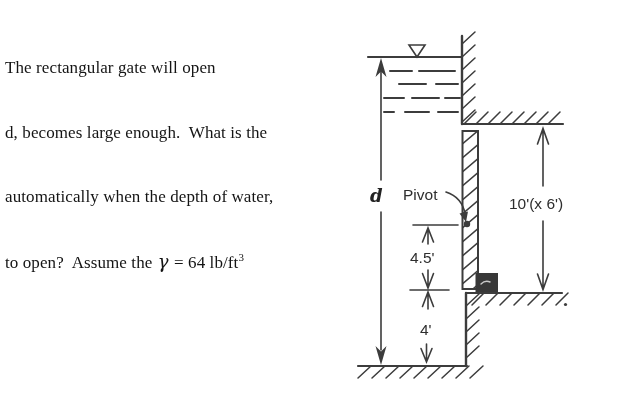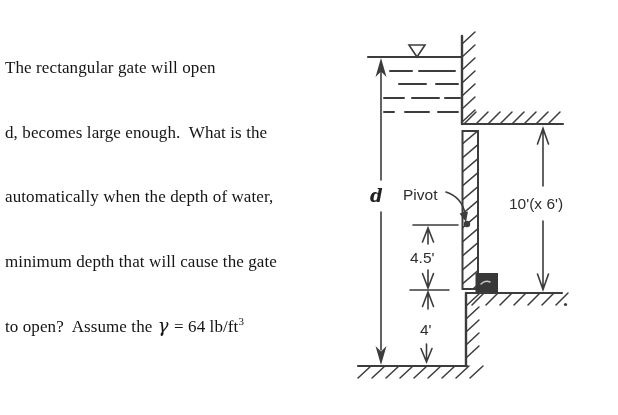--- a/index.html
+++ b/index.html
@@ -28,21 +28,20 @@
 </style>
 </head>
 <body>
 
 <div class="canvas">
 
   <div class="problem">
     <div>The rectangular gate will open</div>
     <div>d, becomes large enough.  What is the</div>
     <div>automatically when the depth of water,</div>
-    <div>minimum depth that will cause the gate</div>
     <div><span>to open?  Assume the </span><span class="gamma">γ</span><span> = 64 lb/ft</span><sup>3</sup></div>
   </div>
 
   <svg class="fig" width="618" height="415" viewBox="0 0 618 415">
     <defs>
       <clipPath id="gateClip">
           <rect x="462" y="131" width="17" height="158"></rect>
         </clipPath>
     </defs>
 

